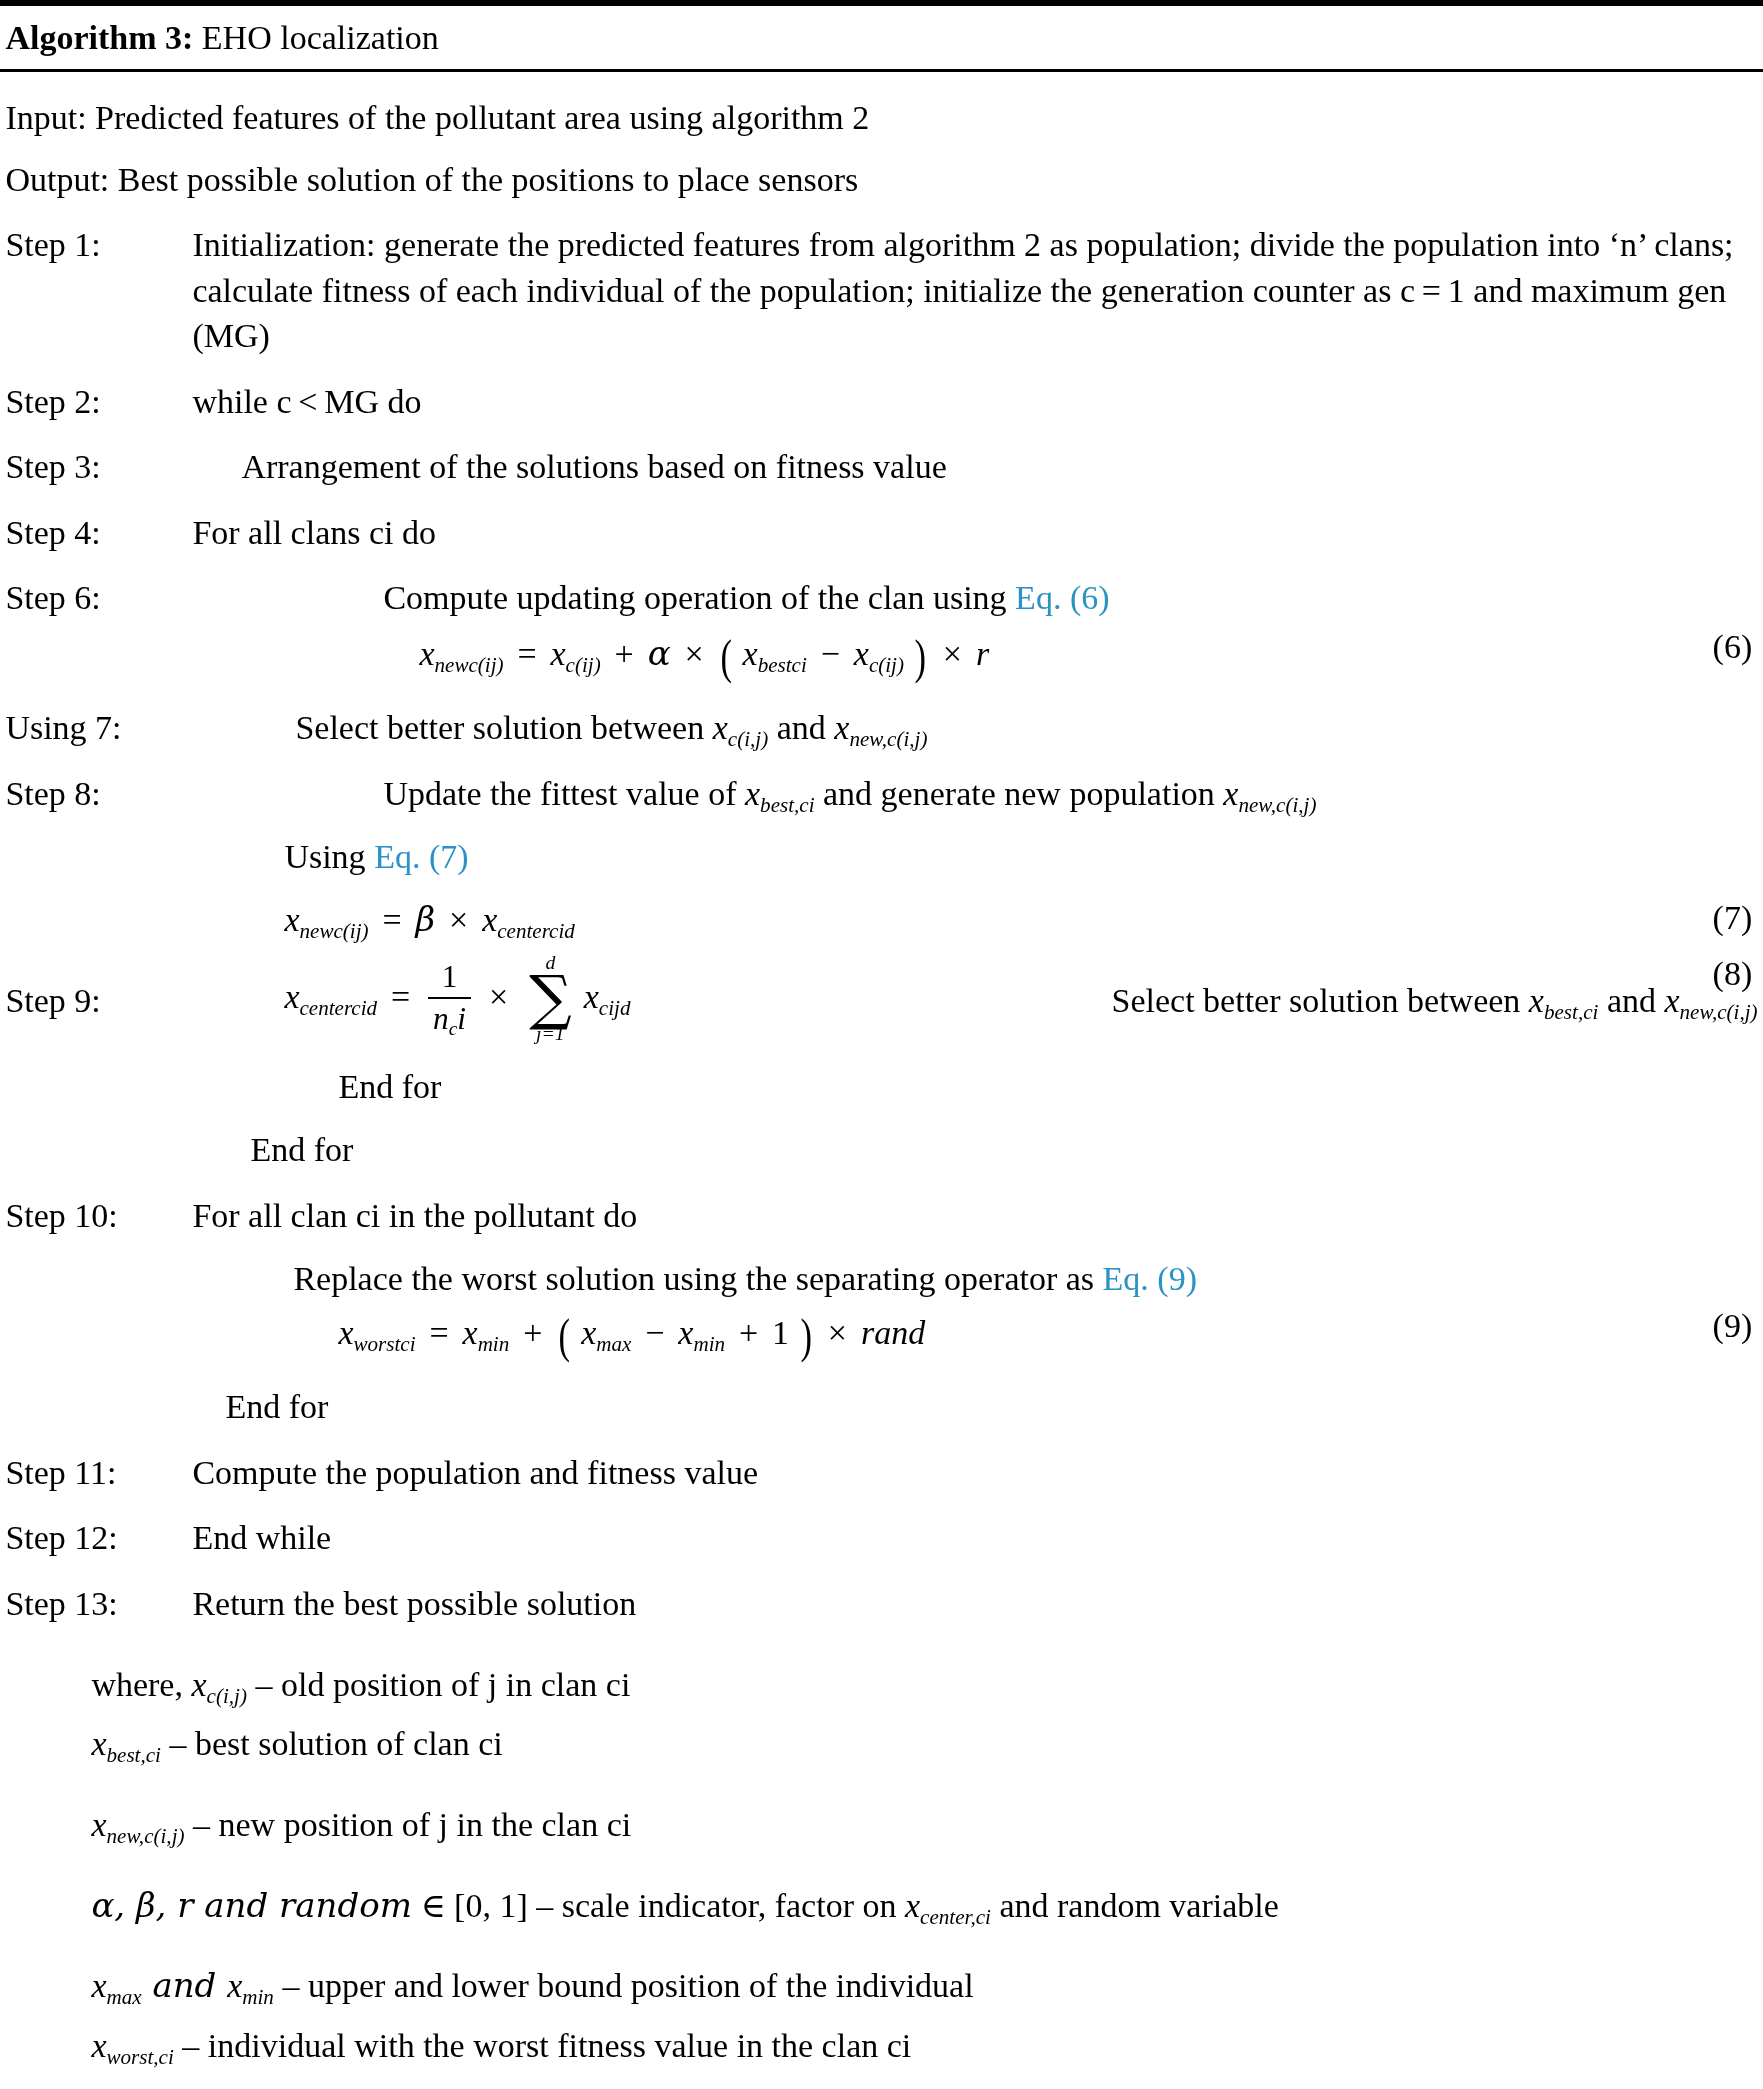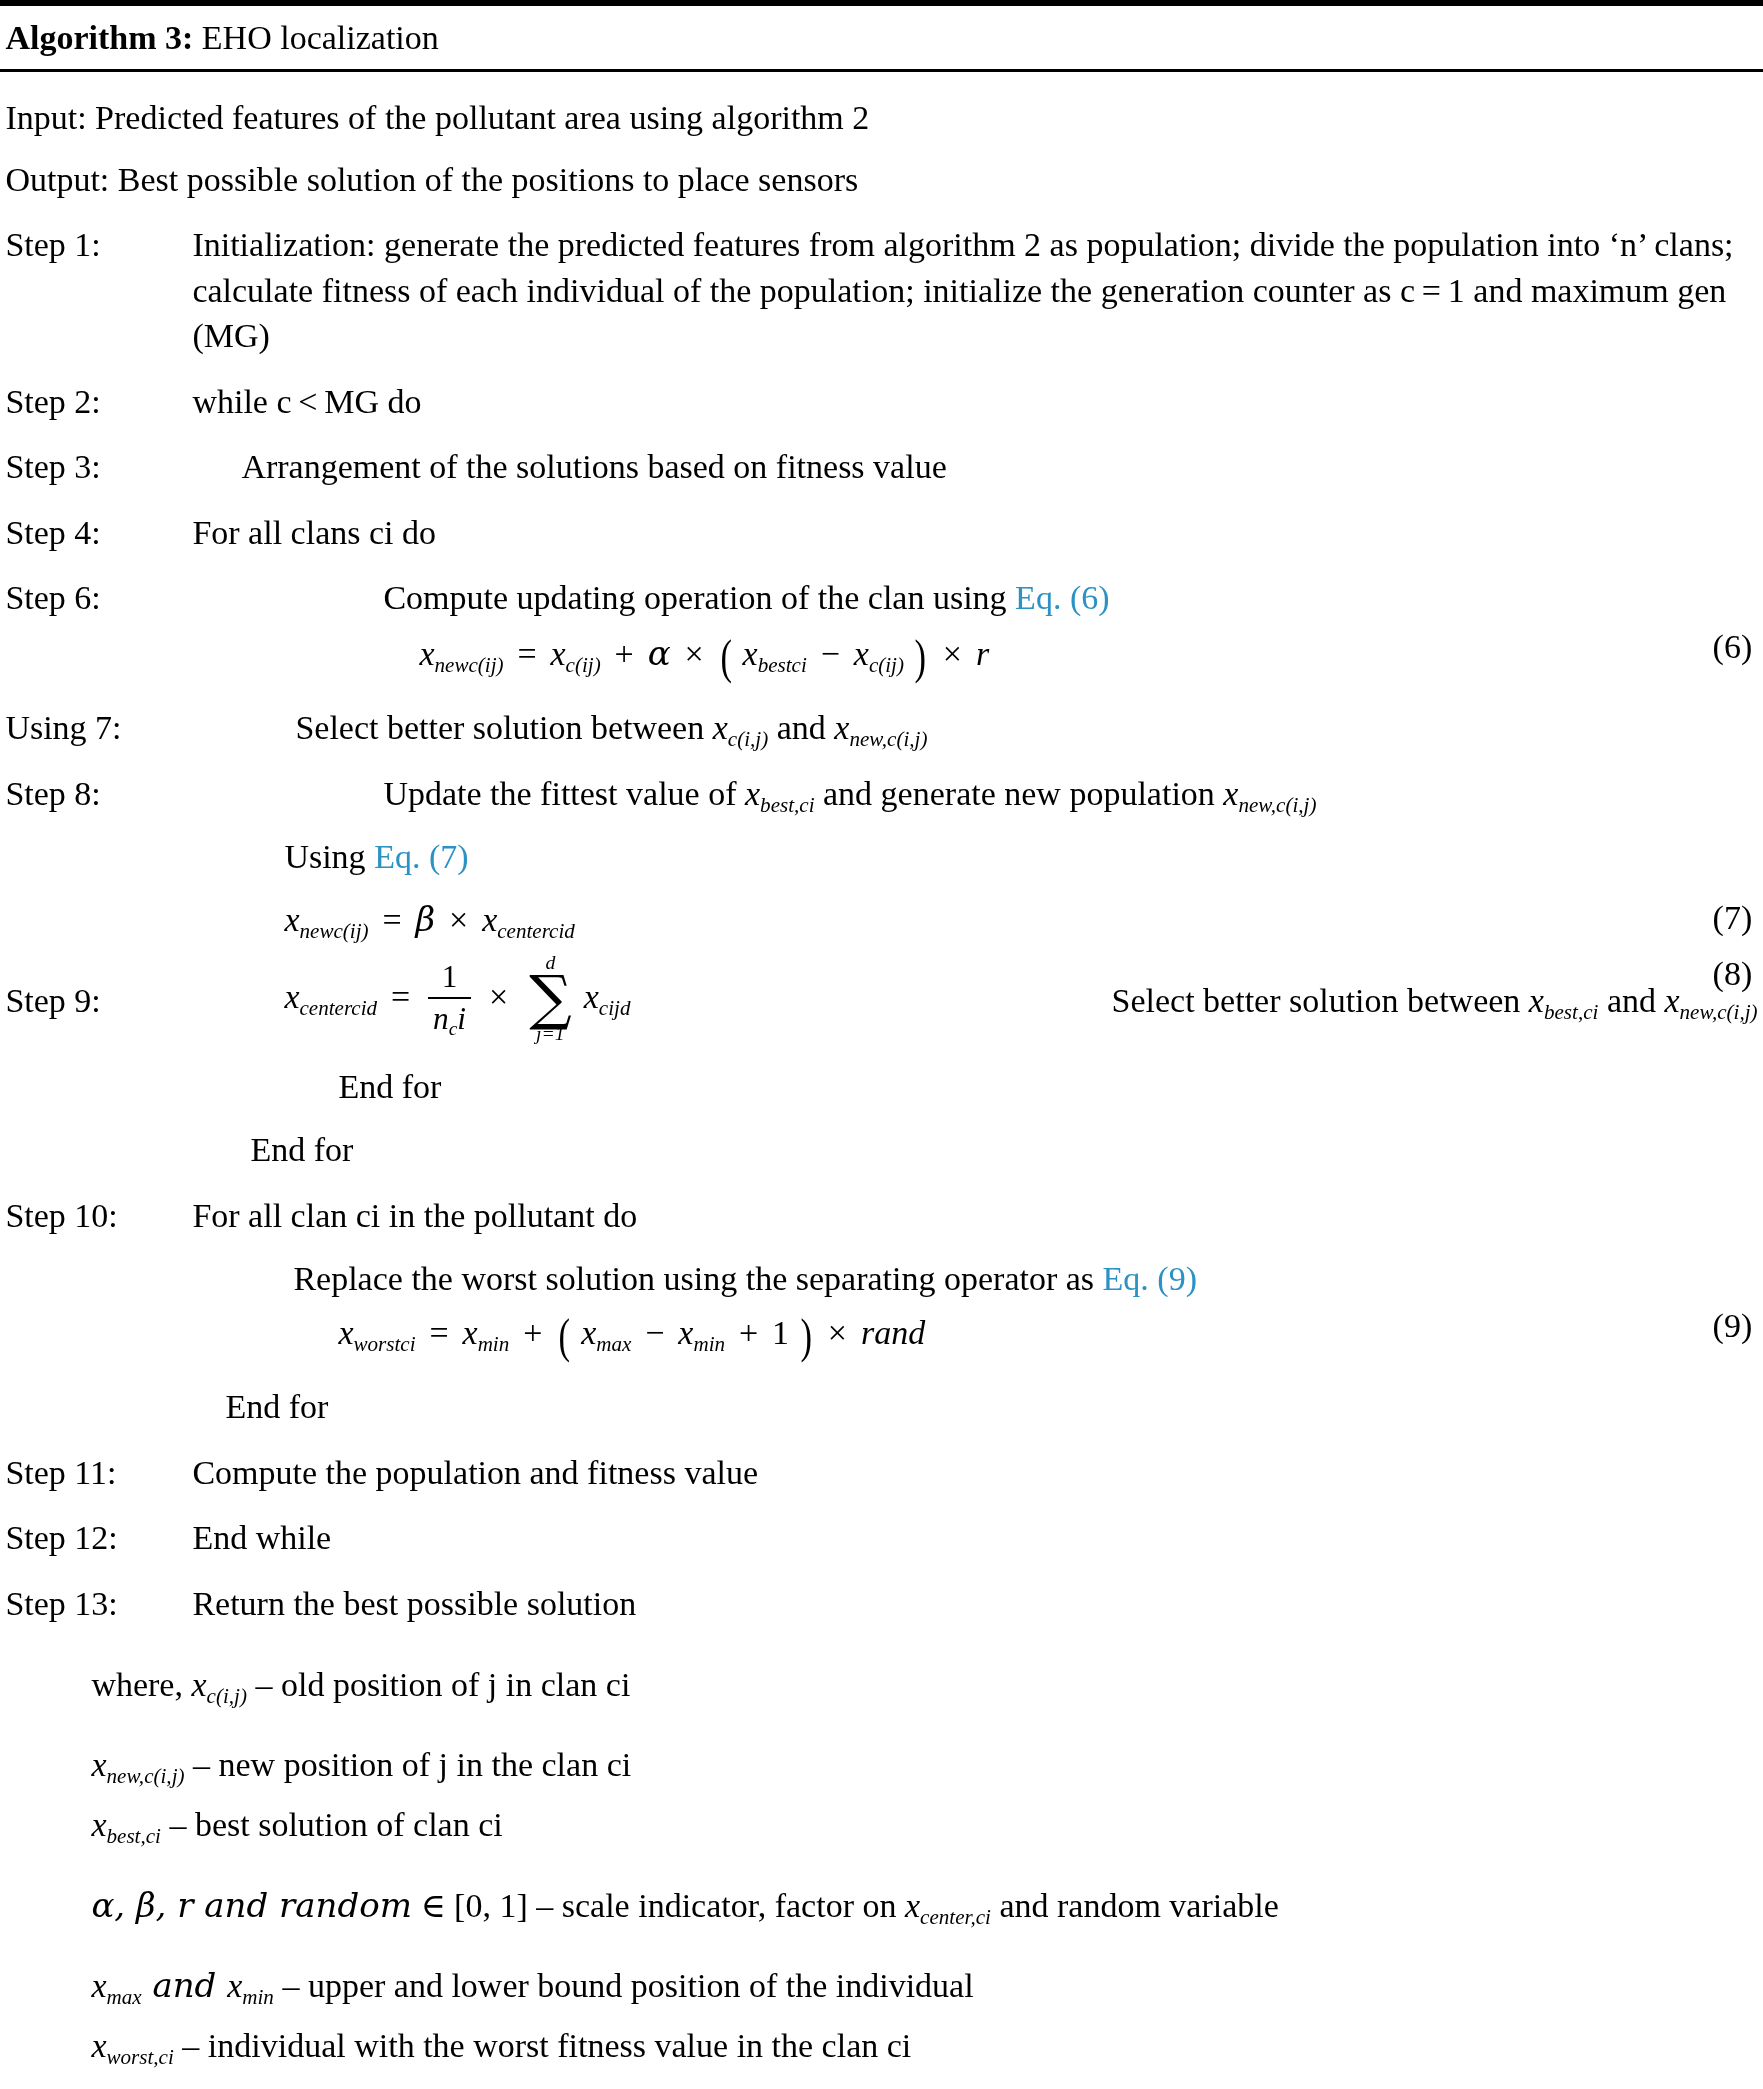--- a/index.html
+++ b/index.html
@@ -366,28 +366,28 @@
       <span class="step-label">Step 13:</span>
       <span class="step-body ind-1">Return the best possible solution</span>
     </div>
 
     <div class="where-block">
 
       <div class="where-line">
         <span>where, </span><var><span>x</span><sub>c(i,j)</sub></var><span> – old position of j in clan ci</span>
       </div>
 
+      <div class="where-line close">
+        <var><span>x</span><sub>best,ci</sub></var><span> – best solution of clan ci</span>
+      </div>
+
       <div class="where-line">
         <var><span>x</span><sub>new,c(i,j)</sub></var><span> – new position of j in the clan ci</span>
       </div>
 
-      <div class="where-line close">
-        <var><span>x</span><sub>best,ci</sub></var><span> – best solution of clan ci</span>
-      </div>
-
       <div class="where-line">
         <span class="greek-it">α, β, r and random</span><span> ∈ [0, 1] – scale indicator, factor on </span><var><span>x</span><sub>center,ci</sub></var><span> and random variable</span>
       </div>
 
       <div class="where-line">
         <var><span>x</span><sub>max</sub></var><span class="greek-it"> and </span><var><span>x</span><sub>min</sub></var><span> – upper and lower bound position of the individual</span>
       </div>
 
       <div class="where-line close">
         <var><span>x</span><sub>worst,ci</sub></var><span> – individual with the worst fitness value in the clan ci</span>

